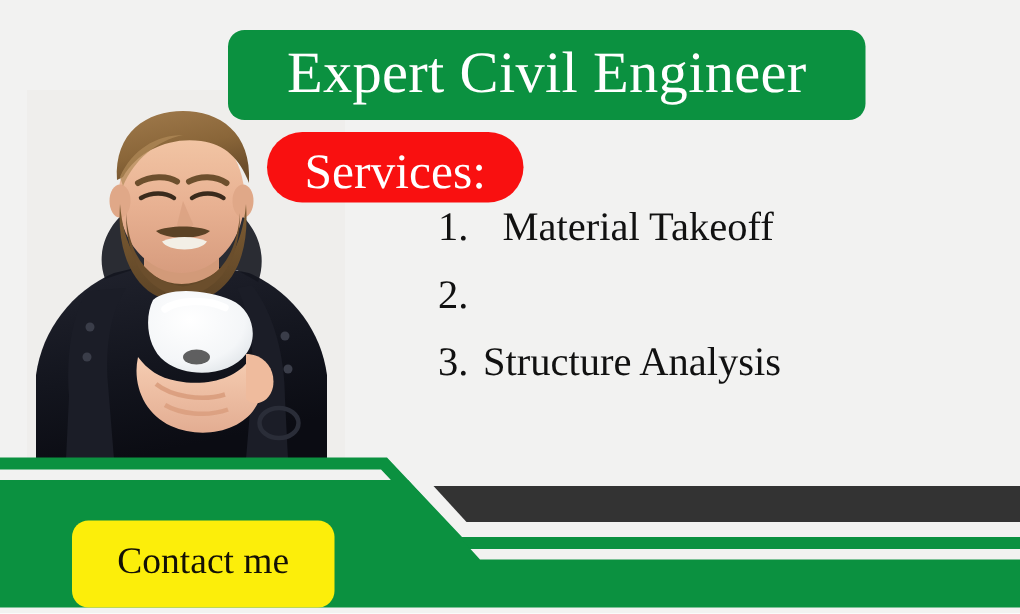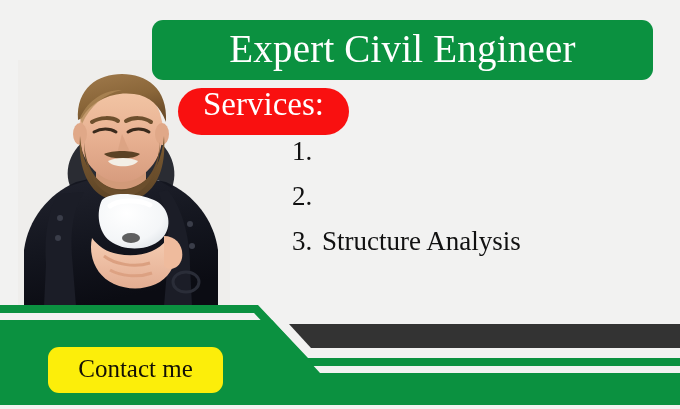--- a/index.html
+++ b/index.html
@@ -28,21 +28,21 @@
     overflow: hidden;
     background: #efeeec;
   }
   .photo-svg { display: block; width: 212px; height: 246px; }
 
   
   .title-pill {
     position: absolute;
     left: 152px;
     top: 20px;
-    width: 501px;
+    width: 425px;
     height: 60px;
     background: #0b9140;
     border-radius: 11px;
     display: flex;
     align-items: center;
     justify-content: center;
   }
   .title-text {
     color: #ffffff;
     font-size: 39px;
@@ -55,21 +55,21 @@
   
   .services-pill {
     position: absolute;
     left: 178px;
     top: 88px;
     width: 171px;
     height: 47px;
     background: #f91010;
     border-radius: 26px;
     display: flex;
-    align-items: flex-start;
+    align-items: flex-end;
     justify-content: center;
   }
   .services-text {
     color: #ffffff;
     font-size: 33px;
     line-height: 1;
     white-space: nowrap;
     padding-bottom: 3px;
   }
 
@@ -107,21 +107,21 @@
     height: 113px;
   }
   .bottom-art svg { display: block; width: 680px; height: 113px; }
 
   
   .contact-btn {
     position: absolute;
     left: 48px;
     top: 347px;
     width: 175px;
-    height: 46px;
+    height: 58px;
     background: #fcee0a;
     border-radius: 11px;
     display: flex;
     align-items: center;
     justify-content: center;
   }
   .contact-text {
     color: #131006;
     font-size: 25px;
     line-height: 1;
@@ -228,20 +228,21 @@
     <span class="title-text">Expert Civil Engineer</span>
   </div>
 
   <div class="services-pill">
     <span class="services-text">Services:</span>
   </div>
 
   <div class="service-list">
     <div class="service-row r1">
       <span class="num">1.</span>
+      <span class="label">Material Takeoff</span>
     </div>
     <div class="service-row r2">
       <span class="num">2.</span>
     </div>
     <div class="service-row r3">
       <span class="num">3.</span>
       <span class="label">Structure Analysis</span>
     </div>
   </div>
 

